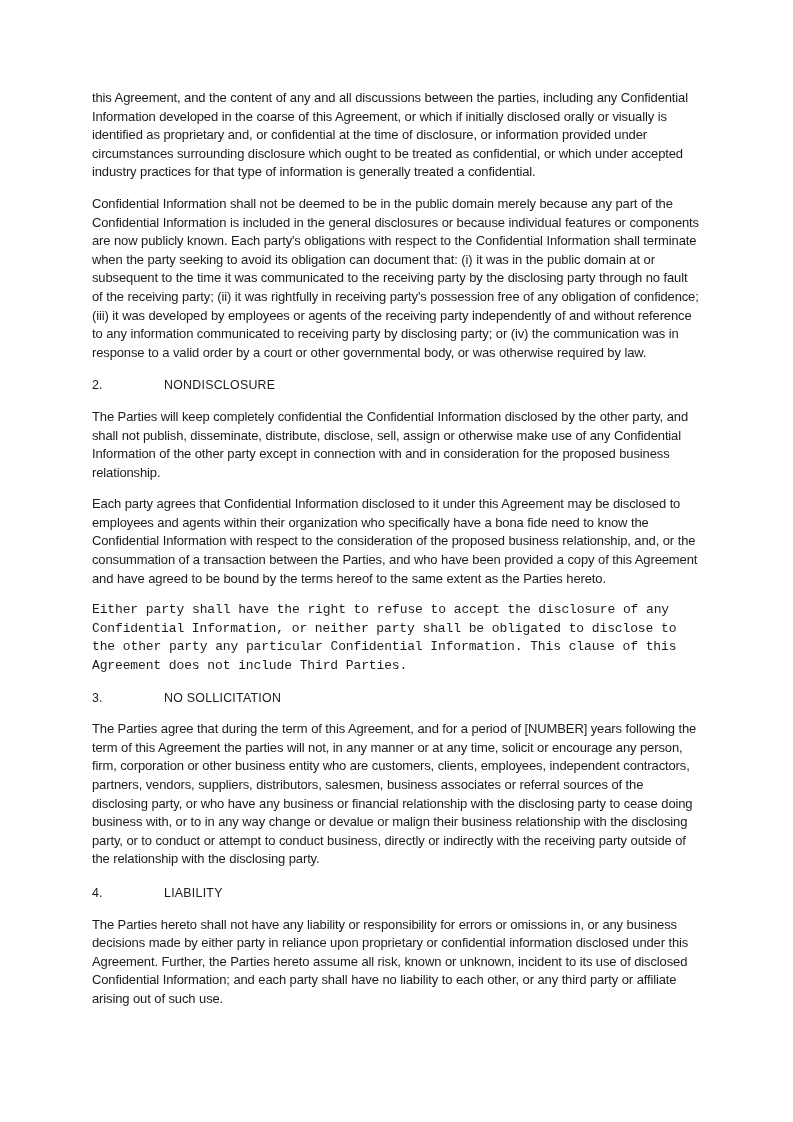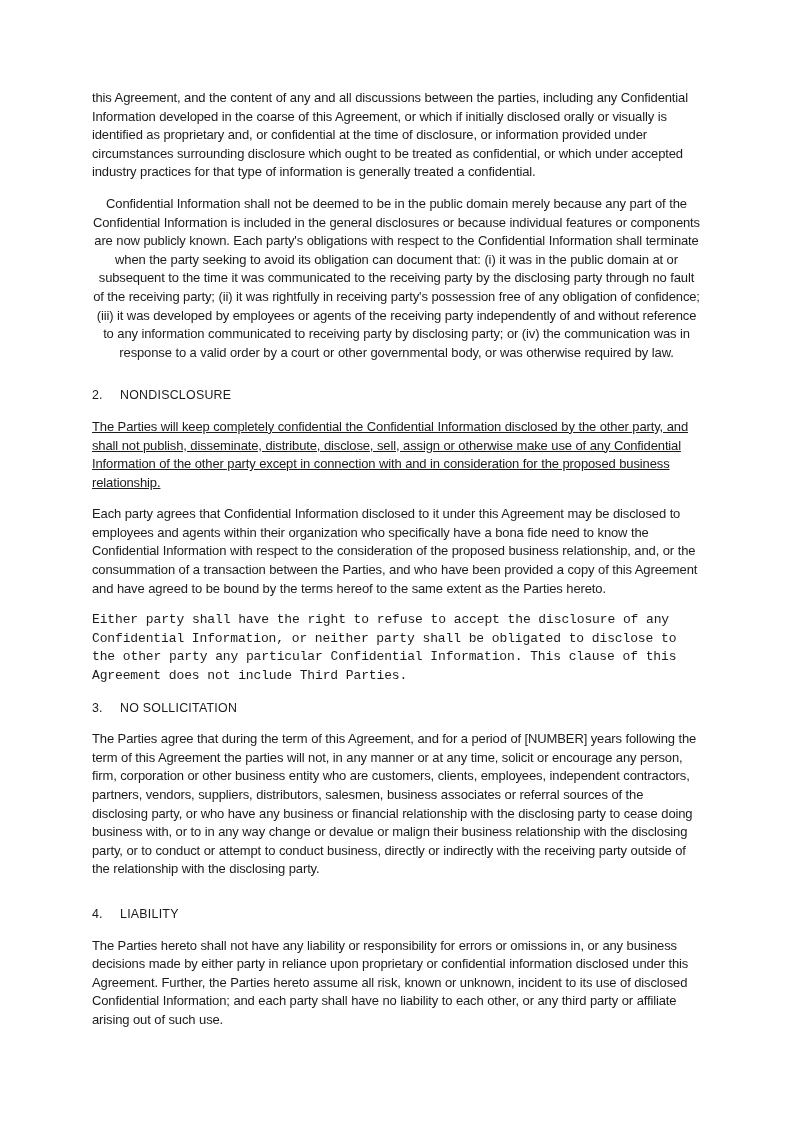--- a/index.html
+++ b/index.html
@@ -45,30 +45,31 @@
     letter-spacing: 0.005em;
   }
   .heading .num {
     display: inline-block;
     width: 28px;
     flex: 0 0 28px;
   }
   .heading .htext {
     display: inline-block;
     letter-spacing: 0.02em;
+    margin-left: 44px;
   }
   
   .blk-1 { margin-bottom: 13px; }
-  .blk-2 { margin-bottom: 24px; text-align: center; }
+  .blk-2 { margin-bottom: 14px; }
   .h-2   { margin-top: 1px; margin-bottom: 13px; }
-  .blk-3 { margin-bottom: 13px; text-decoration: underline; }
+  .blk-3 { margin-bottom: 13px; }
   .blk-4 { margin-bottom: 13px; }
   .blk-5 { margin-bottom: 13px; font-family: Liberation Mono, monospace; }
   .h-3   { margin-top: 1px; margin-bottom: 13px; }
-  .blk-6 { margin-bottom: 26px; }
+  .blk-6 { margin-bottom: 15px; }
   .h-4   { margin-top: 1px; margin-bottom: 13px; }
   .blk-7 { margin-bottom: 6px; }
 </style>
 </head>
 <body>
 
 <div class="page">
   <div class="content">
 
     <p class="para blk-1">this Agreement, and the content of any and all discussions between the parties, including any Confidential Information developed in the coarse of this Agreement, or which if initially disclosed orally or visually is identified as proprietary and, or confidential at the time of disclosure, or information provided under circumstances surrounding disclosure which ought to be treated as confidential, or which under accepted industry practices for that type of information is generally treated a confidential.</p>

